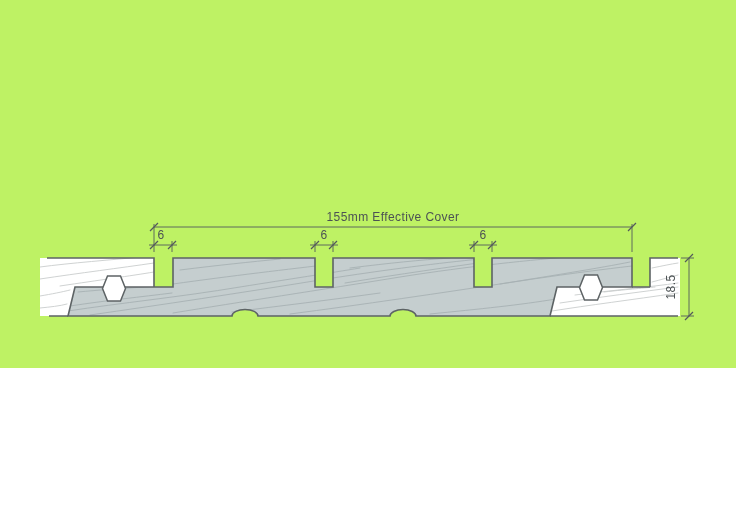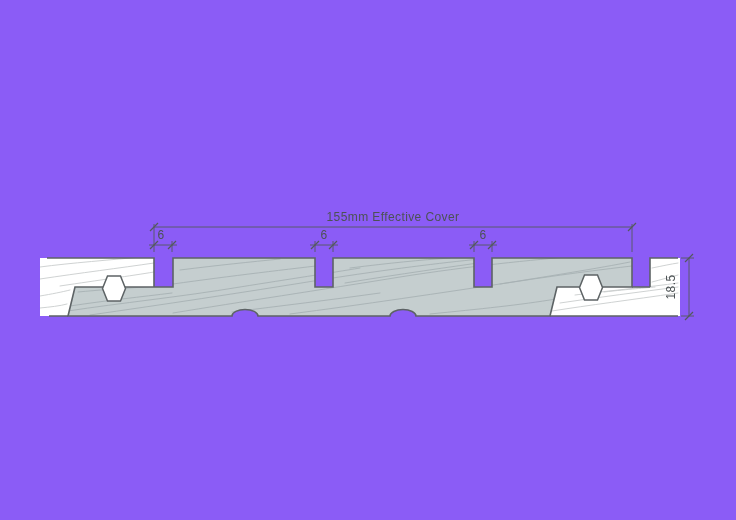--- a/index.html
+++ b/index.html
@@ -1,19 +1,19 @@
 <!DOCTYPE html>
 <html><head>
 <meta charset="utf-8">
 <style>
   html,body{margin:0;padding:0;background:#ffffff;}
   .canvas{
     position:relative;
-    width:736px;height:520px;
-    background:#8b5cf6;
+    width:736px;height:368px;
+    background:#bef264;
     font-family:"Liberation Sans", sans-serif;
     overflow:hidden;
     text-align:center;
   }
   svg{display:block;}
   .outline{fill:none;stroke:#5d6365;stroke-width:1.6;stroke-linejoin:miter;stroke-linecap:butt;}
   .white-fill{fill:#ffffff;stroke:none;}
   .grain-dark{fill:none;stroke:#a7b1b3;stroke-width:0.9;stroke-linecap:round;}
   .grain-light{fill:none;stroke:#c9cdcd;stroke-width:0.9;stroke-linecap:round;}
   .dim{fill:none;stroke:#545a5c;stroke-width:0.9;}

